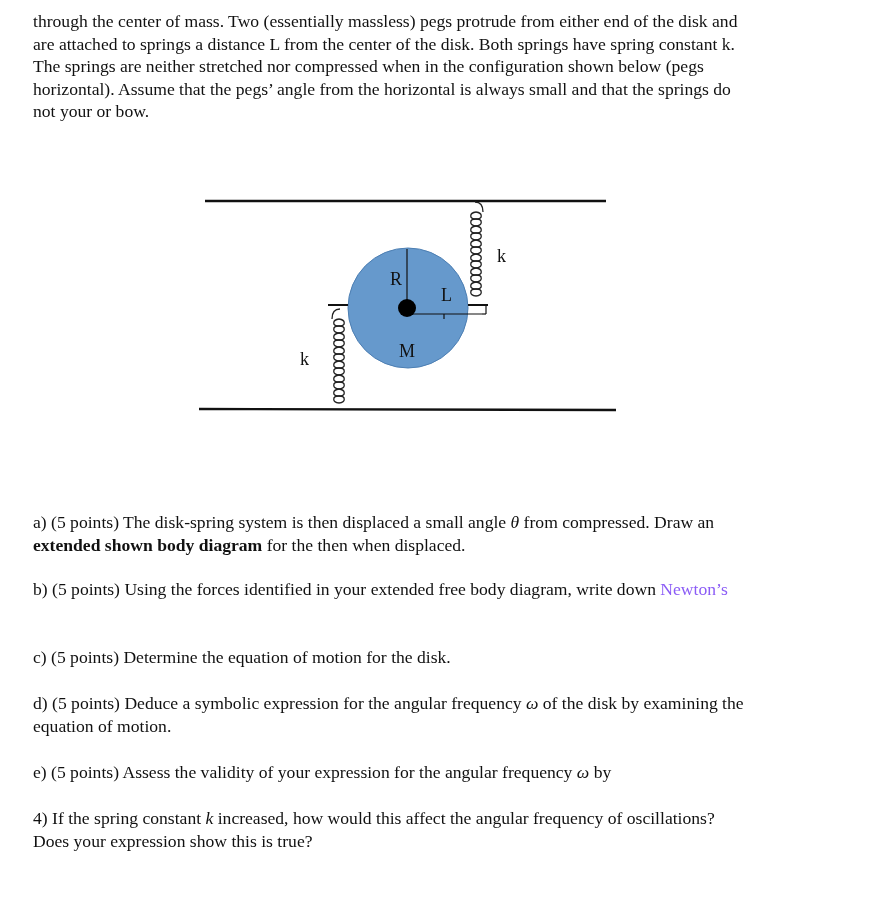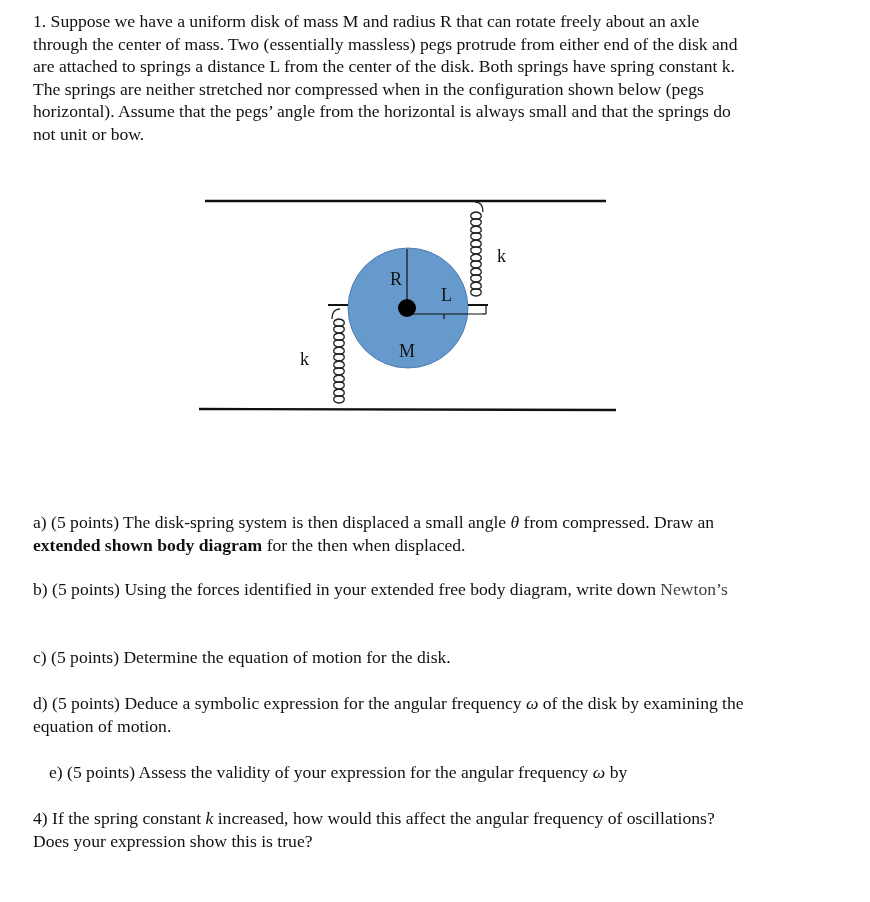--- a/index.html
+++ b/index.html
@@ -9,34 +9,33 @@
     color: #111;
   }
   .para {
     position: absolute; left: 33px; width: 800px;
     font-size: 17.6px; line-height: 22.5px;
   }
   .intro { top: 10px; width: 790px; }
   .q { width: 800px; }
   b { font-weight: bold; }
   i.sym { font-style: italic; }
-  .blue { color: #404040; }
+  .blue { color: #8b5cf6; }
   #diagram { position: absolute; left: 195px; top: 185px; }
   .lbl { font-family: "Liberation Serif", serif; font-size: 18px; fill: #111; }
 </style>
 </head>
 <body>
 
 <div class="para intro">
-  <div>1. Suppose we have a uniform disk of mass M and radius R that can rotate freely about an axle</div>
   <div>through the center of mass. Two (essentially massless) pegs protrude from either end of the disk and</div>
   <div>are attached to springs a distance L from the center of the disk. Both springs have spring constant k.</div>
   <div>The springs are neither stretched nor compressed when in the configuration shown below (pegs</div>
   <div>horizontal). Assume that the pegs’ angle from the horizontal is always small and that the springs do</div>
-  <div>not unit or bow.</div>
+  <div>not your or bow.</div>
 </div>
 
 <svg id="diagram" width="430" height="240" viewBox="0 0 430 240" xmlns="http://www.w3.org/2000/svg">
 
   <line x1="10" y1="16" x2="411" y2="16" stroke="#111" stroke-width="2.4"></line>
 
   <line x1="4" y1="224" x2="421" y2="225" stroke="#111" stroke-width="2.4"></line>
 
   <circle cx="213" cy="123" r="60" fill="#6699cc" stroke="#4d7fb3" stroke-width="1"></circle>
 
@@ -93,20 +92,20 @@
 
 <div class="para q" style="top:646px;">
   <div>c) (5 points) Determine the equation of motion for the disk.</div>
 </div>
 
 <div class="para q" style="top:692px;">
   <div><span>d) (5 points) Deduce a symbolic expression for the angular frequency </span><i class="sym">ω</i><span> of the disk by examining the</span></div>
   <div>equation of motion.</div>
 </div>
 
-<div class="para q" style="top:761px;margin-left:16px;">
+<div class="para q" style="top:761px;">
   <div><span>e) (5 points) Assess the validity of your expression for the angular frequency </span><i class="sym">ω</i><span> by</span></div>
 </div>
 
 <div class="para q" style="top:807px;">
   <div><span>4) If the spring constant </span><i class="sym">k</i><span> increased, how would this affect the angular frequency of oscillations?</span></div>
   <div>Does your expression show this is true?</div>
 </div>
 
 </body></html>

